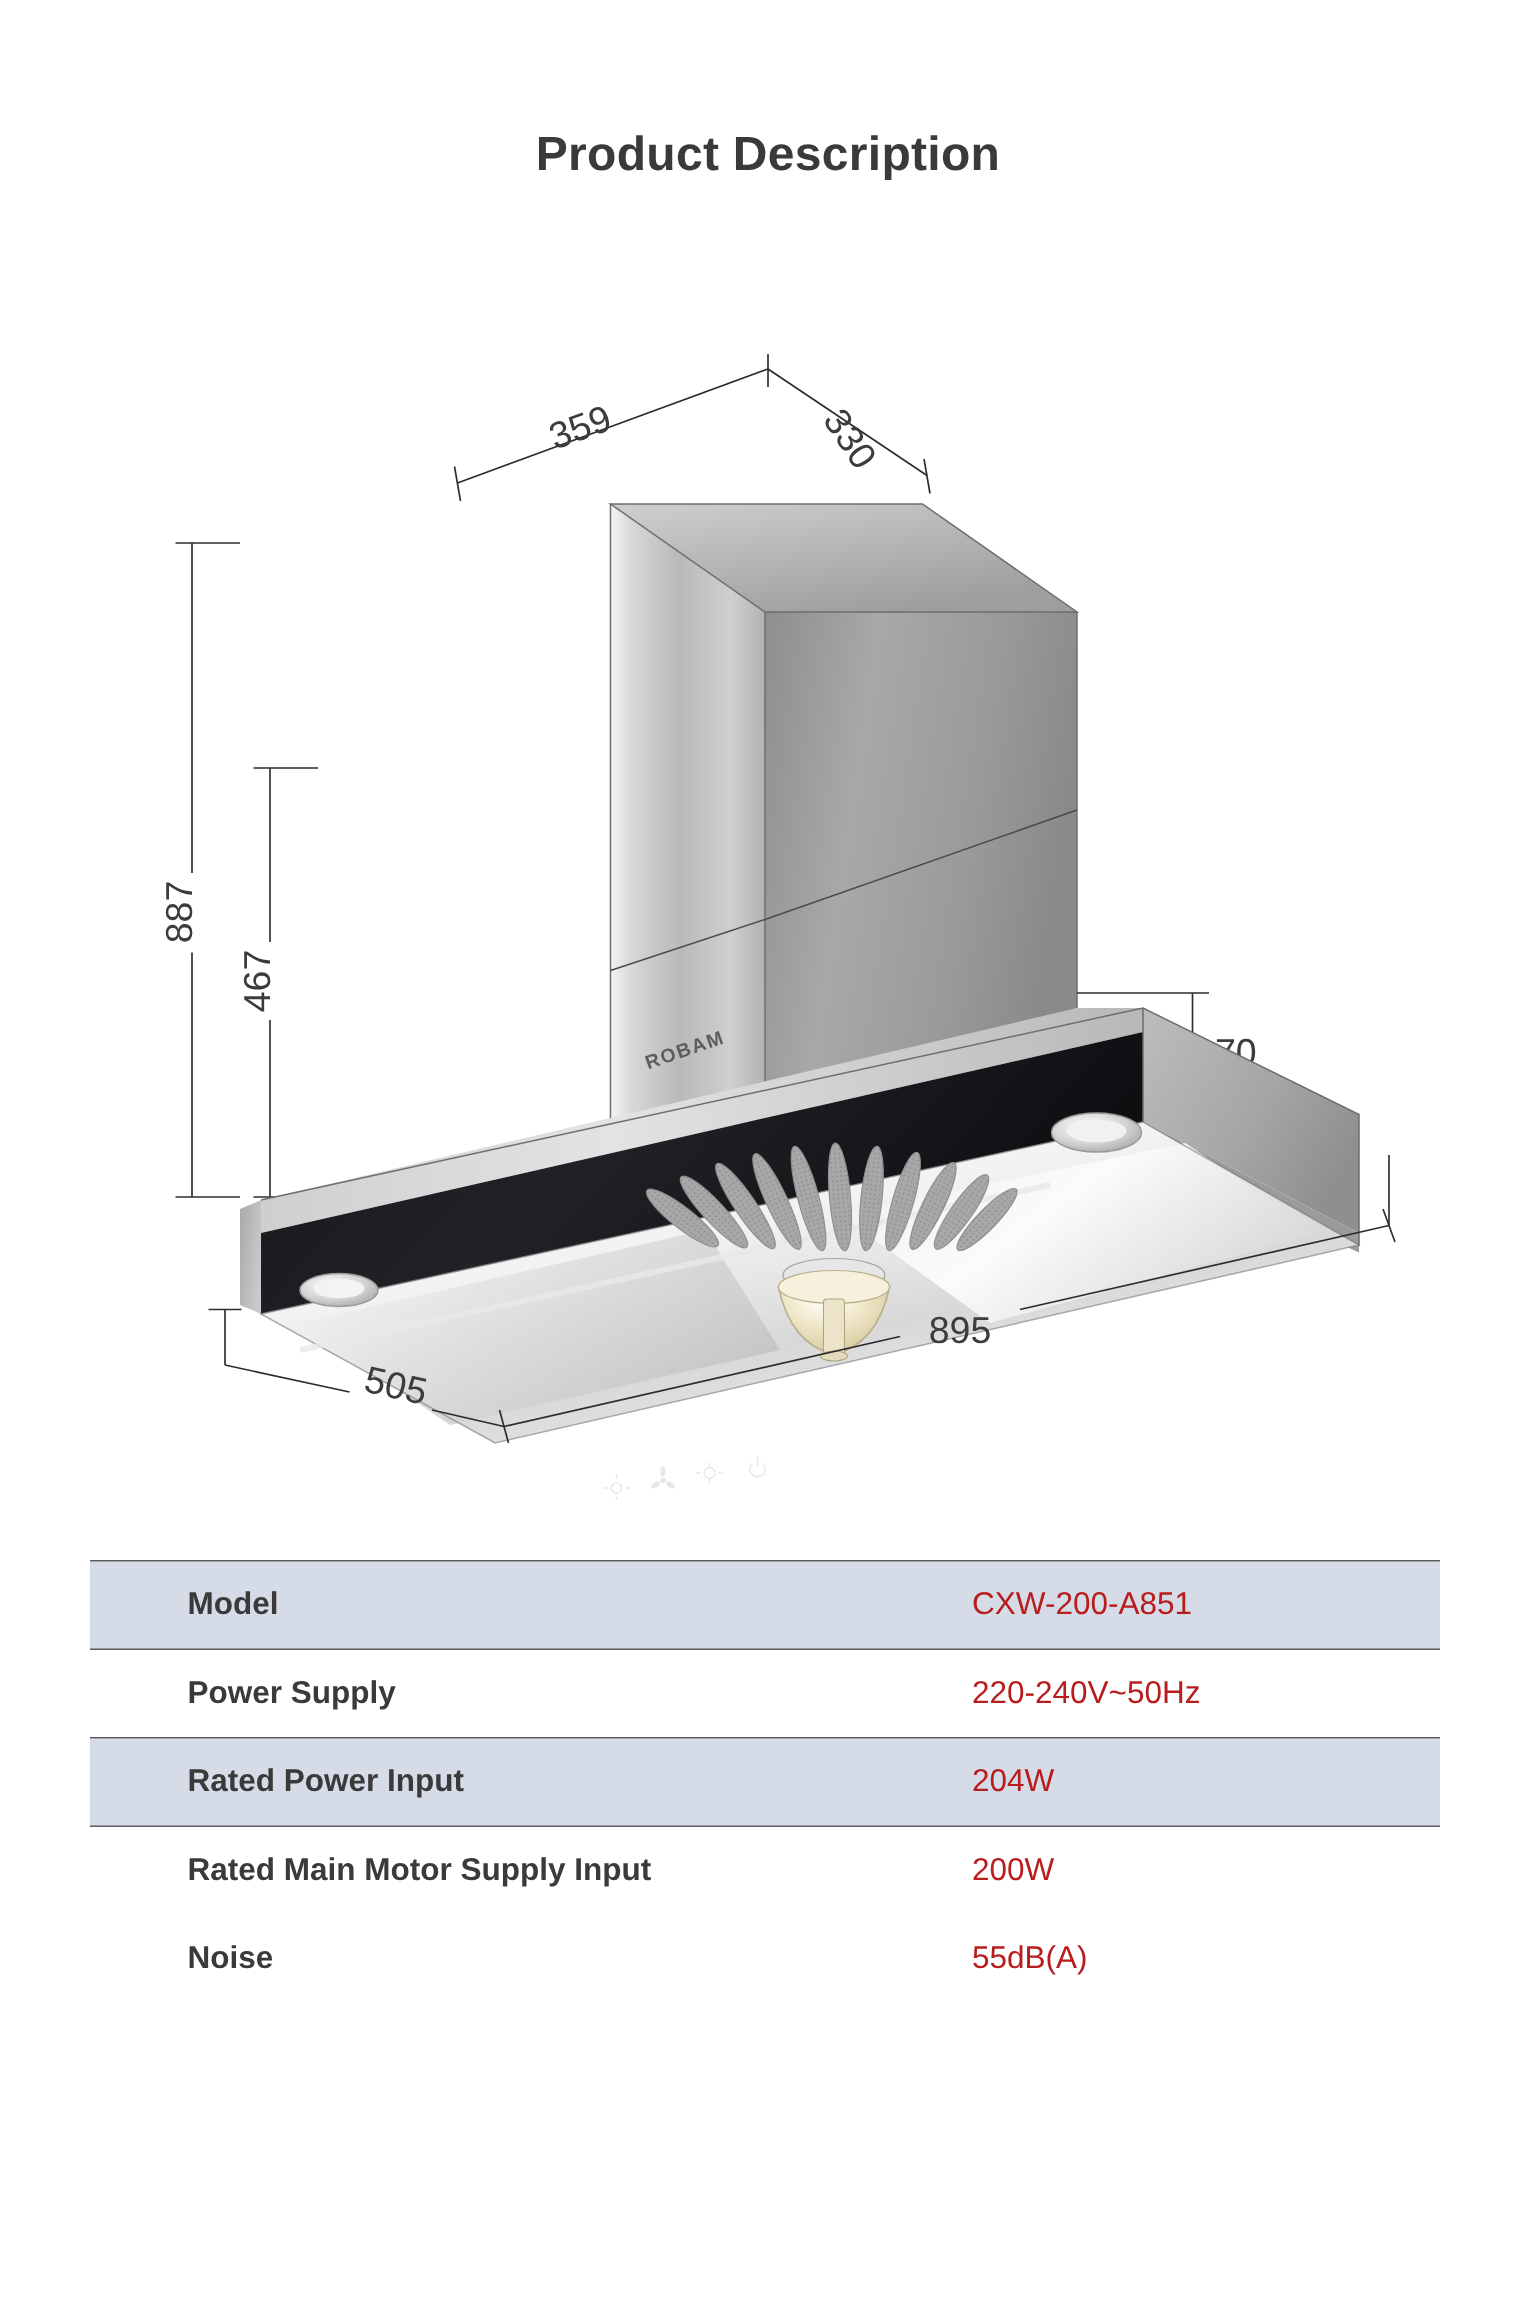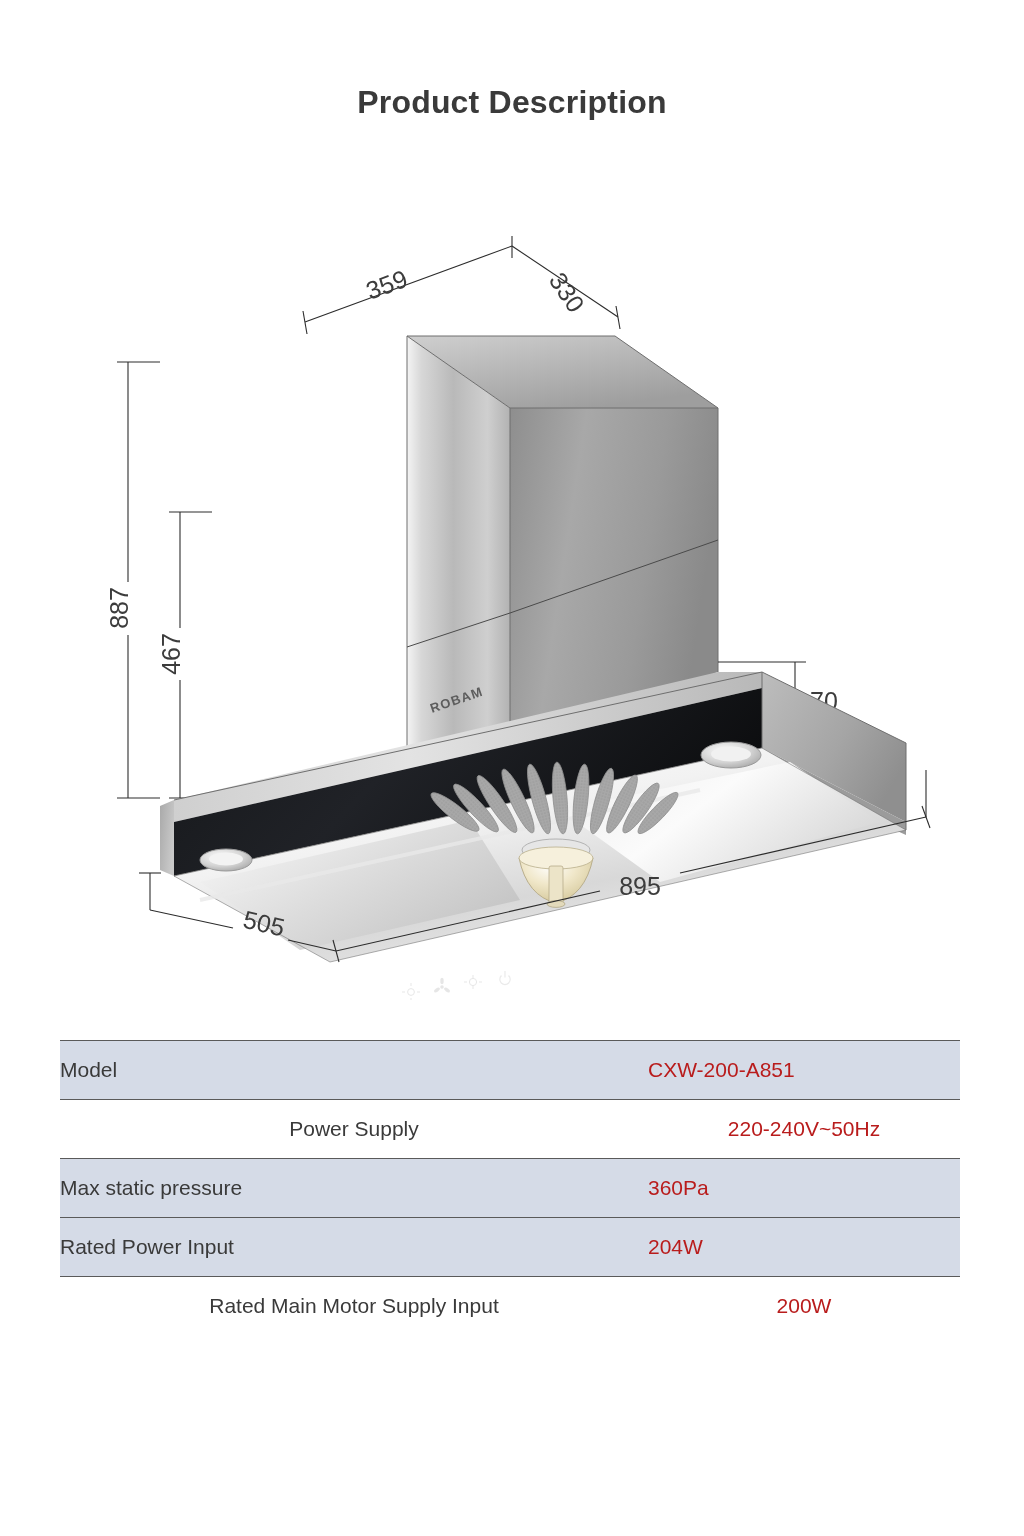--- a/index.html
+++ b/index.html
@@ -47,37 +47,37 @@
     width:900px;
     border-collapse:collapse;
   }
   .spec-table tr{ height:59px; }
   .spec-table td{
     vertical-align:middle;
     padding:0;
     font-size:21px;
   }
   .spec-table td.label{
-    font-weight:normal;
+    padding-left:65px;
+    font-weight:bold;
     color:#3a3a3a;
     width:588px;
   }
   .spec-table td.value{
     padding-left:0;
     font-weight:normal;
     color:#b91c1c;
   }
   .spec-table tr.shaded td{
     background:#d5dbe7;
     border-top:1.5px solid #5a5a5a;
     border-bottom:1.5px solid #5a5a5a;
   }
   .spec-table tr.plain td{
     background:#ffffff;
-    text-align:center;
   }
   .spec-table tr.plain.lastrow td{
     border-bottom:none;
   }
 </style>
 </head>
 <body>
 
 <div class="page-title">Product Description</div>
 
@@ -343,25 +343,25 @@
   <tbody>
     <tr class="shaded">
       <td class="label">Model</td>
       <td class="value">CXW-200-A851</td>
     </tr>
     <tr class="plain">
       <td class="label">Power Supply</td>
       <td class="value">220-240V~50Hz</td>
     </tr>
     <tr class="shaded">
-      <td class="label">Max static pressure</td>
-      <td class="value">360Pa</td>
-    </tr>
-    <tr class="shaded">
       <td class="label">Rated Power Input</td>
       <td class="value">204W</td>
     </tr>
     <tr class="plain">
       <td class="label">Rated Main Motor Supply Input</td>
       <td class="value">200W</td>
     </tr>
+    <tr class="plain lastrow">
+      <td class="label">Noise</td>
+      <td class="value">55dB(A)</td>
+    </tr>
   </tbody>
 </table>
 
 </body></html>

